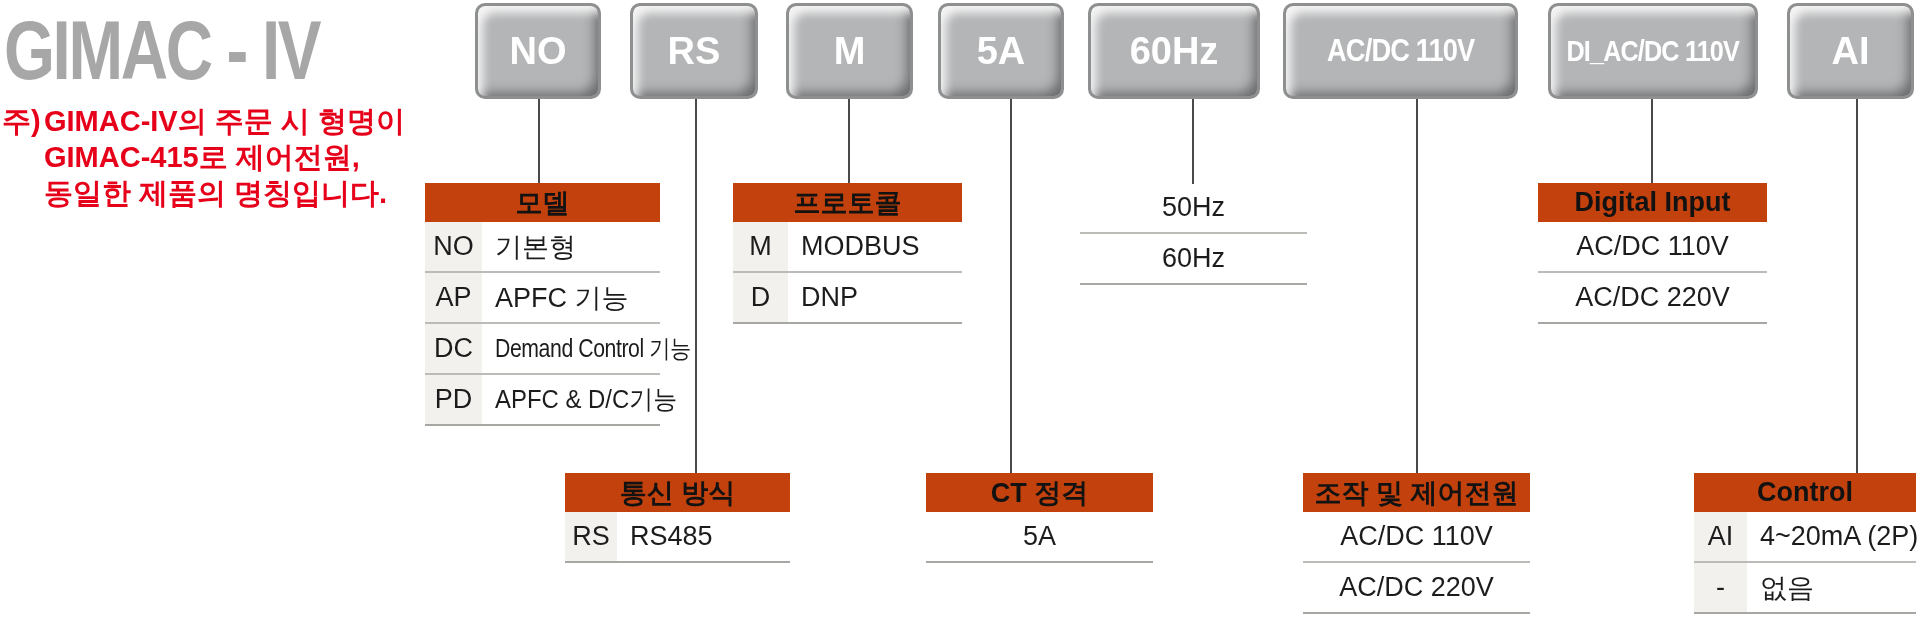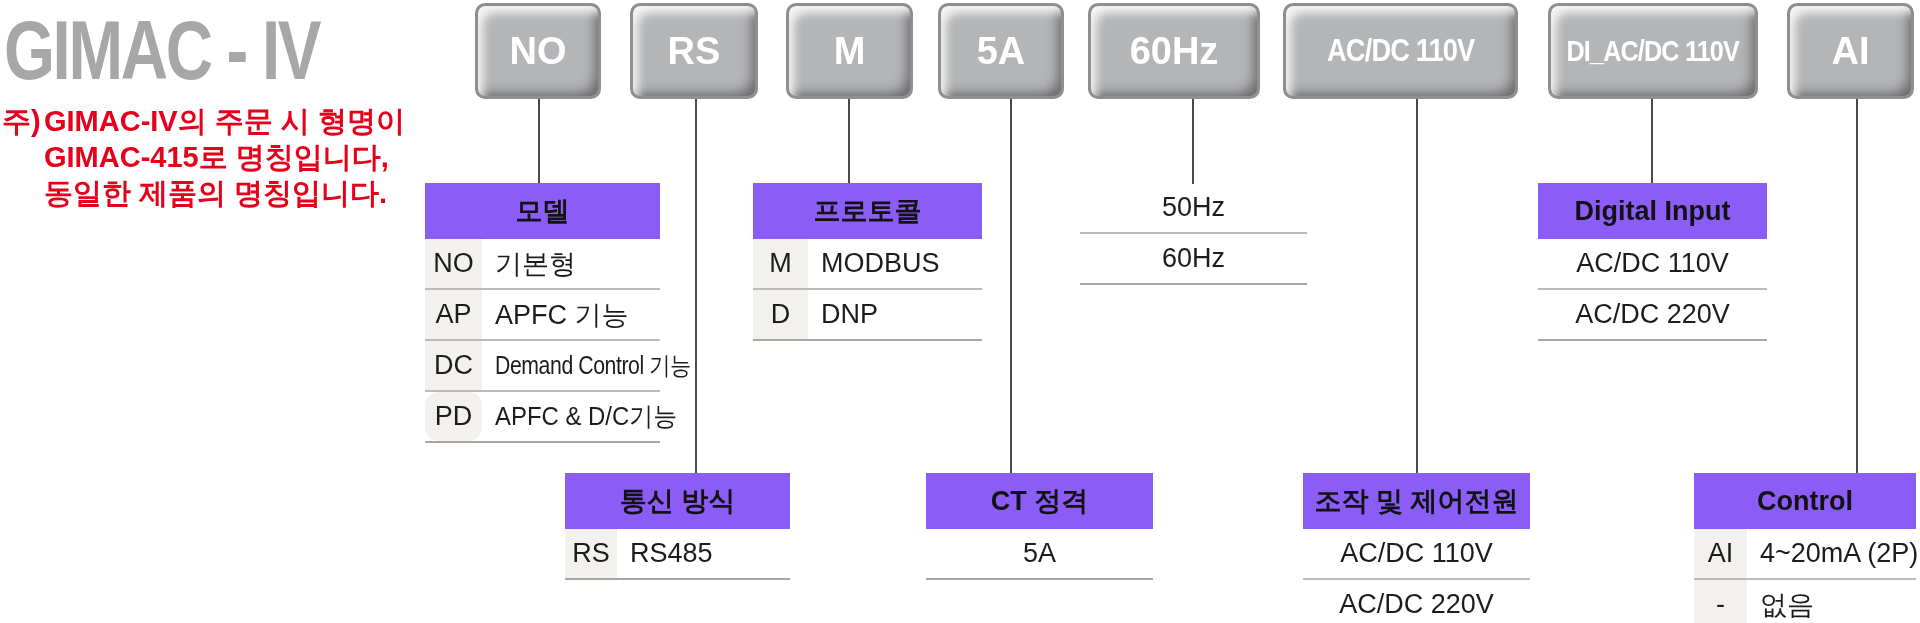--- a/index.html
+++ b/index.html
@@ -32,21 +32,21 @@
     display:flex;align-items:center;justify-content:center;
     color:#ffffff;font-weight:bold;font-size:38px;white-space:nowrap;
   }
   .block .cond{transform:scaleX(.88);font-size:31px;letter-spacing:-1px;}
   .block .cond2{transform:scaleX(.84);font-size:30px;letter-spacing:-1px;}
   
   .vline{position:absolute;width:2px;background:#4a4a4a;}
   
   .tbl{position:absolute;box-sizing:border-box;}
   .tbl-header{
-    height:56px;background:#8b5cf6;
+    height:39px;background:#c2410c;
     display:flex;align-items:center;justify-content:center;
     font-weight:bold;font-size:27px;color:#121212;white-space:nowrap;
   }
   .tbl-row{
     height:49px;display:flex;align-items:stretch;
     border-bottom:2px solid #bdbbb8;
     font-size:27px;color:#1c1c1c;white-space:nowrap;
   }
   .tbl-row.last{border-bottom:2px solid #a9a7a4;}
   .code-col{
@@ -63,21 +63,21 @@
   .fit2{transform:scaleX(.92);transform-origin:left center;font-size:26px;}
 </style>
 </head>
 <body>
 
 <div class="title">GIMAC - IV</div>
 <div class="note">
   <div class="note-prefix">주)</div>
   <div class="note-lines">
     <div>GIMAC-IV의 주문 시 형명이</div>
-    <div>GIMAC-415로 명칭입니다,</div>
+    <div>GIMAC-415로 제어전원,</div>
     <div>동일한 제품의 명칭입니다.</div>
   </div>
 </div>
 
 <div class="block" style="left:475px;width:126px;">
     <span>NO</span>
   </div>
 <div class="block" style="left:630px;width:128px;">
     <span>RS</span>
   </div>
@@ -119,28 +119,28 @@
     <div class="code-col" style="flex-basis:57px;">AP</div>
     <div class="val-col">APFC 기능</div>
   </div>
   <div class="tbl-row">
     <div class="code-col" style="flex-basis:57px;">DC</div>
     <div class="val-col">
         <span class="fit">Demand Control 기능</span>
       </div>
   </div>
   <div class="tbl-row last">
-    <div class="code-col" style="flex-basis:57px;border-radius:14px;">PD</div>
+    <div class="code-col" style="flex-basis:57px;">PD</div>
     <div class="val-col">
         <span class="fit2">APFC &amp; D/C기능</span>
       </div>
   </div>
 </div>
 
-<div class="tbl" style="left:733px;top:183px;width:229px;margin-left:20px;">
+<div class="tbl" style="left:733px;top:183px;width:229px;">
   <div class="tbl-header">프로토콜</div>
   <div class="tbl-row">
     <div class="code-col" style="flex-basis:55px;">M</div>
     <div class="val-col">MODBUS</div>
   </div>
   <div class="tbl-row last">
     <div class="code-col" style="flex-basis:55px;">D</div>
     <div class="val-col">DNP</div>
   </div>
 </div>

